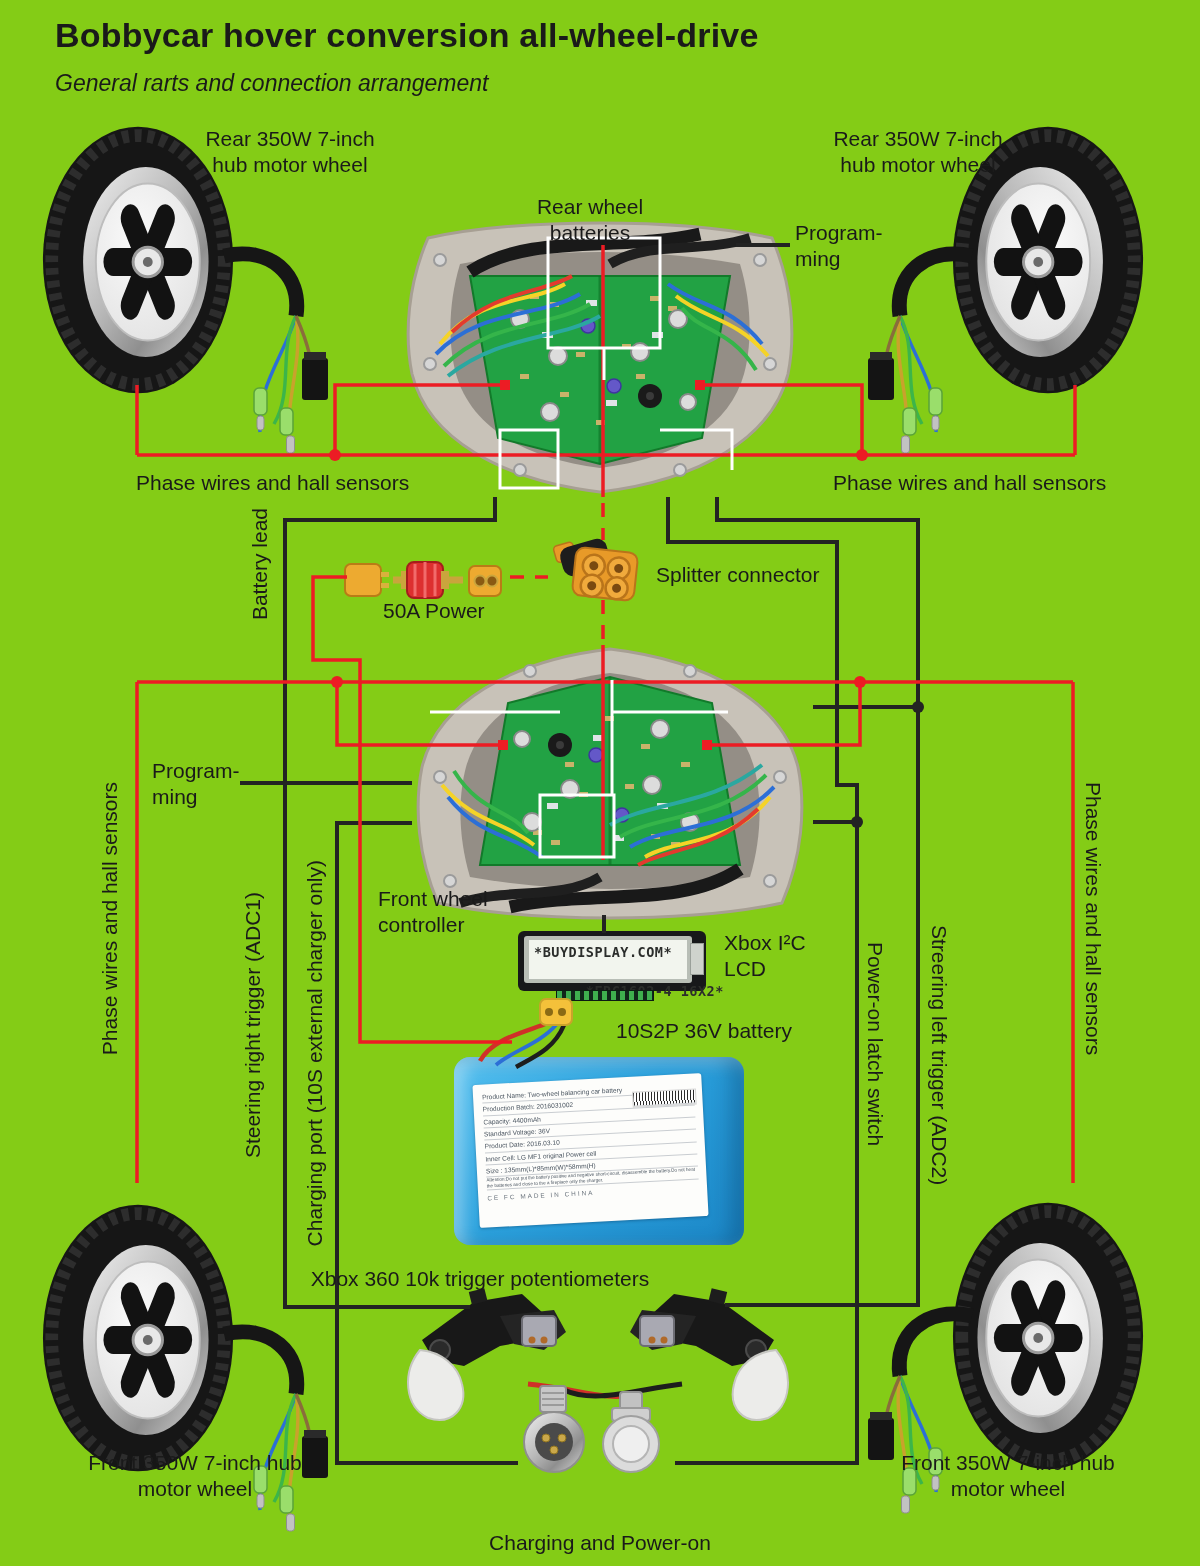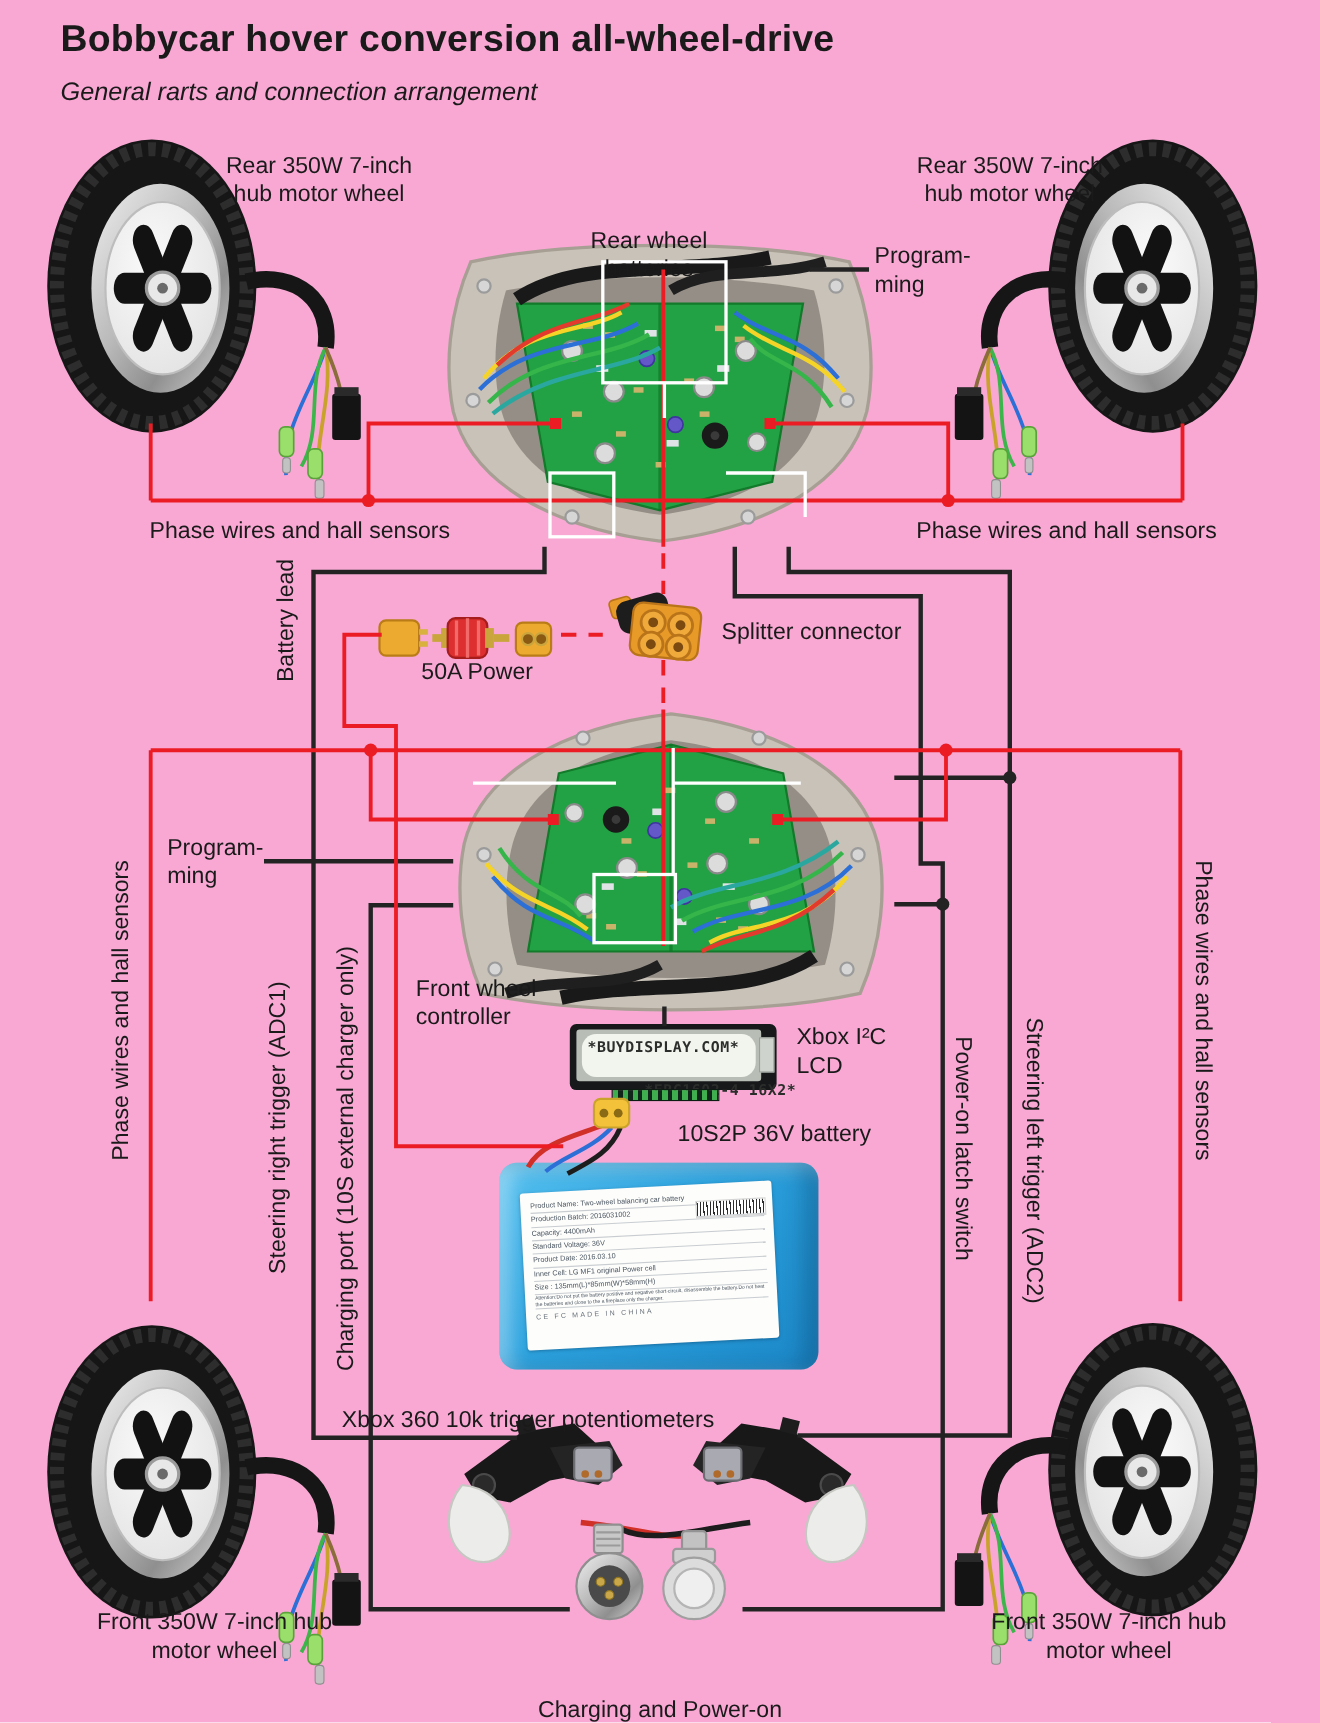--- a/index.html
+++ b/index.html
@@ -1,38 +1,38 @@
 <!DOCTYPE html>
 <html style="--wire-red: #ec1c24; --wire-black: #232323; --text: #1a1a1a; --pcb-green: #22a244; --shell-gray: #c8c2b8; --battery-blue: #2ba1dd; --connector-orange: #edaa30; --fuse-red: #dd2f2f;"><head>
 <meta charset="utf-8">
 <style>
   html,body{margin:0;padding:0;background:#fff;}
-  #page{position:relative;width:1200px;height:1566px;background:#f9a8d4;overflow:hidden;
+  #page{position:relative;width:1200px;height:1566px;background:#84cc16;overflow:hidden;
         font-family:"Liberation Sans", sans-serif;color:var(--text,#1a1a1a);}
   .abs{position:absolute;}
   #title{left:55px;top:16px;font-size:34px;font-weight:bold;letter-spacing:.2px;}
   #subtitle{left:55px;top:70px;font-size:23px;font-style:italic;}
   .lbl{font-size:21px;line-height:1.25;color:var(--text,#1a1a1a);}
-  .ctr{text-align:center;margin-top:12px;}
+  .ctr{text-align:center;}
   .vup{writing-mode:vertical-rl;transform:rotate(180deg);}
   .vdown{writing-mode:vertical-rl;}
   svg{display:block;overflow:visible;}
   .wr{stroke:var(--wire-red,#ec1c24);stroke-width:3.5;fill:none;}
   .wk{stroke:var(--wire-black,#232323);stroke-width:4;fill:none;}
   .dash{stroke-dasharray:14 11;}
   .ww{stroke:#fff;stroke-width:3;fill:none;}
   .dotr{fill:var(--wire-red,#ec1c24);}
   .dotk{fill:var(--wire-black,#232323);}
   
   #lcd{left:518px;top:931px;width:188px;height:74px;}
   #lcd .case{position:absolute;inset:0 0 14px 0;background:#17181a;border-radius:6px;}
   #lcd .bezel{position:absolute;left:6px;top:5px;right:14px;bottom:22px;background:#b8beb6;border-radius:3px;}
   #lcd .screen{position:absolute;left:11px;top:9px;right:19px;bottom:26px;background:#f2f5ee;
       font-family:"DejaVu Sans Mono",monospace;font-weight:bold;font-size:13.5px;line-height:1.45;
-      color:#2b2d2b;padding:3px 0 0 5px;letter-spacing:.5px;white-space:pre;border-radius:13px;}
+      color:#2b2d2b;padding:3px 0 0 5px;letter-spacing:.5px;white-space:pre;}
   #lcd .pins{position:absolute;left:38px;bottom:4px;width:96px;height:9px;
       background:repeating-linear-gradient(90deg,#3fae4e 0 5px,#11251a 5px 9px);border:1px solid #0c1c12;}
   #lcd .tab{position:absolute;right:2px;top:12px;width:12px;height:30px;background:#cfd3cd;border:1px solid #9aa09a;}
   
   #battery{left:452px;top:993px;width:296px;height:260px;}
   #battery .pack{position:absolute;left:2px;top:64px;width:290px;height:188px;border-radius:16px;
       background:linear-gradient(135deg,#55c0ef 0%,var(--battery-blue,#2ba1dd) 45%,#1b86c6 100%);
       box-shadow:inset -14px 0 18px rgba(0,40,70,.25), inset 10px 6px 16px rgba(255,255,255,.35);}
   #battery .blabel{position:absolute;left:24px;top:86px;width:212px;height:132px;background:#fdfdfb;
       transform:rotate(-3deg);border-radius:3px;padding:7px 8px 4px 9px;box-shadow:0 1px 3px rgba(0,30,60,.35);}

